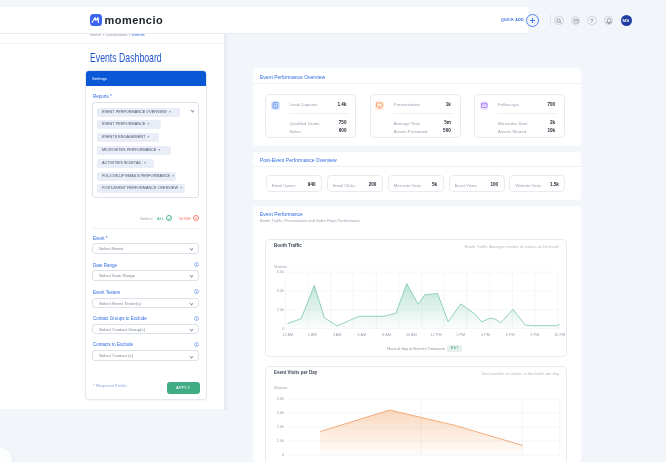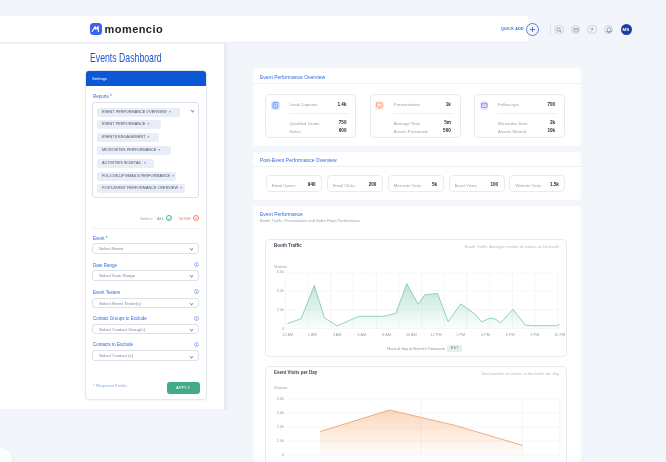--- a/index.html
+++ b/index.html
@@ -1,20 +1,20 @@
 <!DOCTYPE html>
 <html><head>
 <meta charset="utf-8">
 <style>
 *{margin:0;padding:0;box-sizing:border-box;}
 html,body{width:666px;height:462px;}
 body{font-family:"Liberation Sans",sans-serif;background:#f2f5f9;position:relative;overflow:hidden;}
 .abs{position:absolute;}
 
-#header{position:absolute;left:0;top:16px;width:528px;height:27px;background:#fff;border-bottom:1px solid #e9edf1;z-index:5;}
+#header{position:absolute;left:0;top:7px;width:528px;height:27px;background:#fff;border-bottom:1px solid #e9edf1;z-index:5;}
 #leftbg{position:absolute;left:0;top:27px;width:224px;height:382px;background:#fff;}
 #bcline{position:absolute;left:0;top:42.5px;width:224px;height:1px;background:#eef1f5;}
 
 #panel{position:absolute;left:85px;top:70px;width:122px;height:330px;background:#fff;border:1px solid #e4e9ef;border-radius:4px;box-shadow:0 1px 2px rgba(40,60,100,0.05);}
 #settingsbar{position:absolute;left:0;top:0;width:120px;height:15px;background:#0a58d6;border-radius:3px 3px 0 0;color:#fff;font-size:4.2px;line-height:15px;padding-left:6px;}
 .flabel{position:absolute;left:7px;font-size:4.5px;color:#2e6ae0;}
 .fbox{position:absolute;left:6px;width:107px;height:10.5px;border:1px solid #dde2ea;border-radius:3px;background:#fff;font-size:4.3px;color:#7d8795;line-height:9px;padding-left:6px;}
 .chev{position:absolute;right:5.5px;top:3.2px;width:2.8px;height:2.8px;border-right:0.7px solid #8892a0;border-bottom:0.7px solid #8892a0;transform:rotate(45deg) scale(1,0.85);}
 .chip{position:absolute;left:4px;height:9.2px;background:#e9edf7;border-radius:2px;font-size:3.8px;color:#4a5568;line-height:9.4px;padding-left:5px;white-space:nowrap;overflow:hidden;}
 

